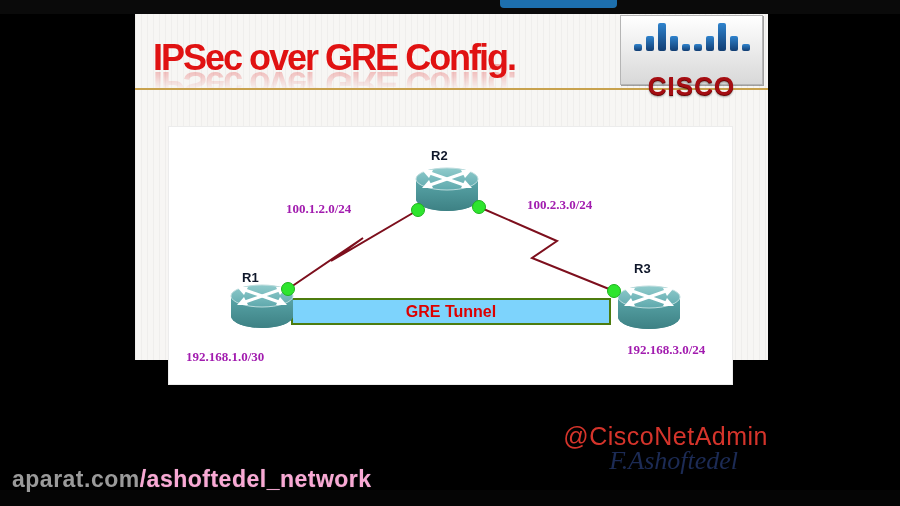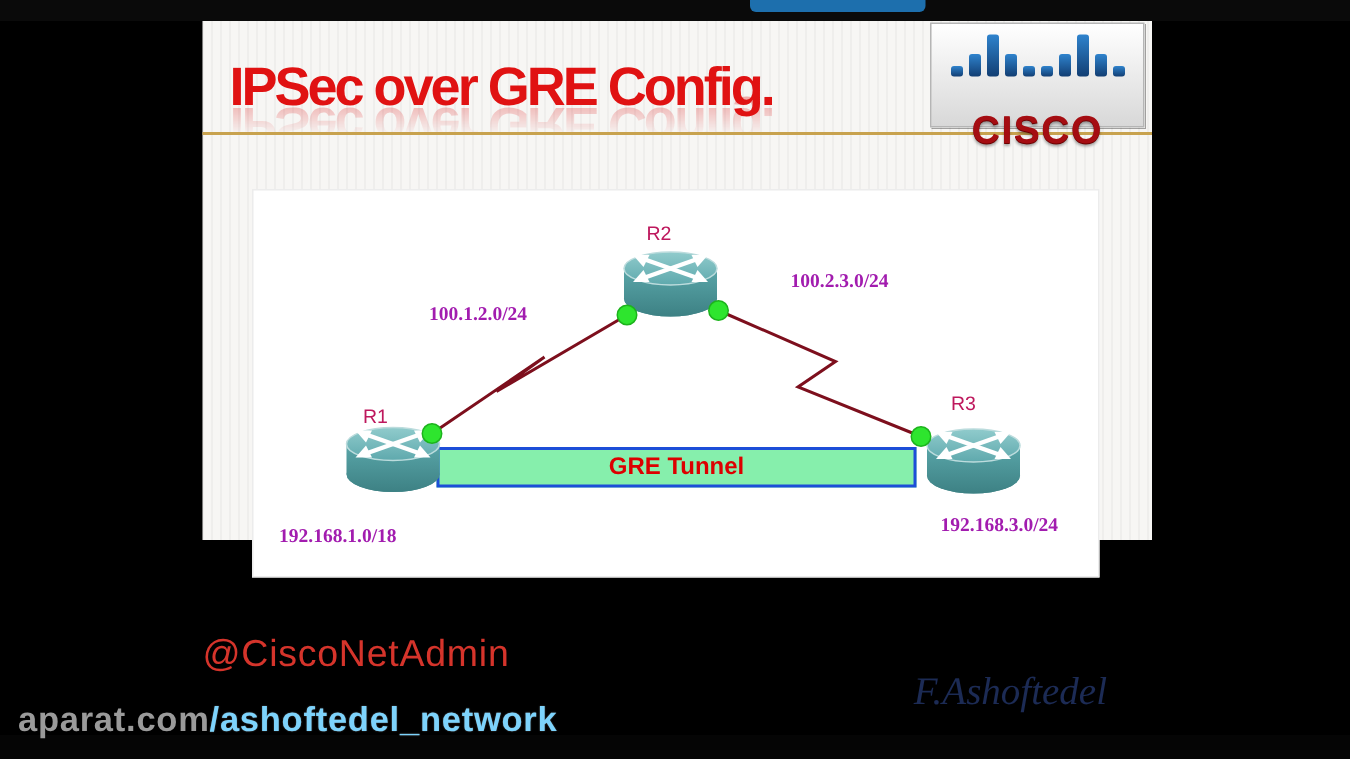--- a/index.html
+++ b/index.html
@@ -34,54 +34,54 @@
   .cisco-word { font-weight:bold; font-size:26px; line-height:1; letter-spacing:1px; color:#a50d12;
                 text-shadow:0 1px 0 #6b0000, 0 2px 2px rgba(0,0,0,0.35); margin-top:2px; }
 
   
   .canvas { position:absolute; left:33px; top:112px; width:565px; height:259px;
             background:#fff; border:1px solid #ececec; }
   .canvas svg.links { position:absolute; inset:0; z-index:1; }
   .canvas svg.dots  { position:absolute; inset:0; z-index:6; pointer-events:none; }
 
   .gre-box { position:absolute; left:122px; top:171px; width:320px; height:27px; z-index:2;
-             background:#86efac; border:2px solid #1d4ed8; display:flex; align-items:center; justify-content:center; }
+             background:#7dd3fc; border:2px solid #4d7c0f; display:flex; align-items:center; justify-content:center; }
   .gre-box span { color:#dd0000; font-weight:bold; font-size:16px; }
 
   .router { position:absolute; width:66px; height:46px; z-index:3; }
   .r1 { left:60px;  top:157px; }
   .r2 { left:245px; top:40px;  }
   .r3 { left:447px; top:158px; }
 
-  .node-label { position:absolute; z-index:4; font-size:13px; font-weight:normal; color:#be185d; }
+  .node-label { position:absolute; z-index:4; font-size:13px; font-weight:bold; color:#0f172a; }
   .lbl-r1 { left:73px;  top:143px; }
   .lbl-r2 { left:262px; top:21px;  }
   .lbl-r3 { left:465px; top:134px; }
 
   .net-label { position:absolute; z-index:4; font-family:"Liberation Serif", serif;
                font-weight:bold; font-size:13px; color:#a21caf; white-space:nowrap; }
   .net-1  { left:17px;  top:222px; }
   .net-3  { left:458px; top:215px;text-align:center; }
   .link-1 { left:117px; top:74px;  }
-  .link-2 { left:358px; top:52px;  }
-
-  
-  .handle  { position:absolute; left:0; right:0; top:408px; text-align:left;
+  .link-2 { left:358px; top:70px;  }
+
+  
+  .handle  { position:absolute; left:0; right:0; top:408px; text-align:right;
              color:#d5342b; font-size:25px; letter-spacing:0.5px; }
   .pagenum { position:absolute; left:0; right:26px; top:440px; text-align:center;
              color:#1c1c1c; font-size:18px; }
   .author  { position:absolute; right:30px; top:432px; font-family:"Liberation Serif", serif;
              color:#1c2b55; font-size:26px;font-style:italic; }
 
   
   .bottom-bar { position:absolute; left:0; bottom:0; width:900px; height:16px; background:#050505; z-index:5; }
   .watermark  { position:absolute; left:12px; top:466px; z-index:6; font-weight:bold; font-size:23px;
                 letter-spacing:0.5px; white-space:nowrap; }
   .wm-prefix { color:#9a9a9a;margin-top:20px; }
-  .wm-suffix { color:#7dd3fc; text-shadow:0 0 1px rgba(160,160,160,0.6); }
+  .wm-suffix { color:#f9a8d4; text-shadow:0 0 1px rgba(160,160,160,0.6); }
 </style>
 </head>
 <body>
 
 <div class="frame">
 
   <div class="top-bar">
     <div class="top-blue"></div>
   </div>
 
@@ -179,21 +179,21 @@
         <circle cx="310" cy="80" r="6.5" fill="#2ee52e" stroke="#1db31d" stroke-width="1"></circle>
         <circle cx="445" cy="164" r="6.5" fill="#2ee52e" stroke="#1db31d" stroke-width="1"></circle>
       </svg>
 
       <div class="node-label lbl-r1">R1</div>
       <div class="node-label lbl-r2">R2</div>
       <div class="node-label lbl-r3">R3</div>
 
       <div class="net-label link-1">100.1.2.0/24</div>
       <div class="net-label link-2">100.2.3.0/24</div>
-      <div class="net-label net-1">192.168.1.0/18</div>
+      <div class="net-label net-1">192.168.1.0/30</div>
       <div class="net-label net-3">192.168.3.0/24</div>
 
     </div>
 
     <div class="handle">@CiscoNetAdmin</div>
     <div class="author">F.Ashoftedel</div>
 
   </div>
 
   <div class="watermark"><span class="wm-prefix">aparat.com</span><span class="wm-suffix">/ashoftedel_network</span></div>

